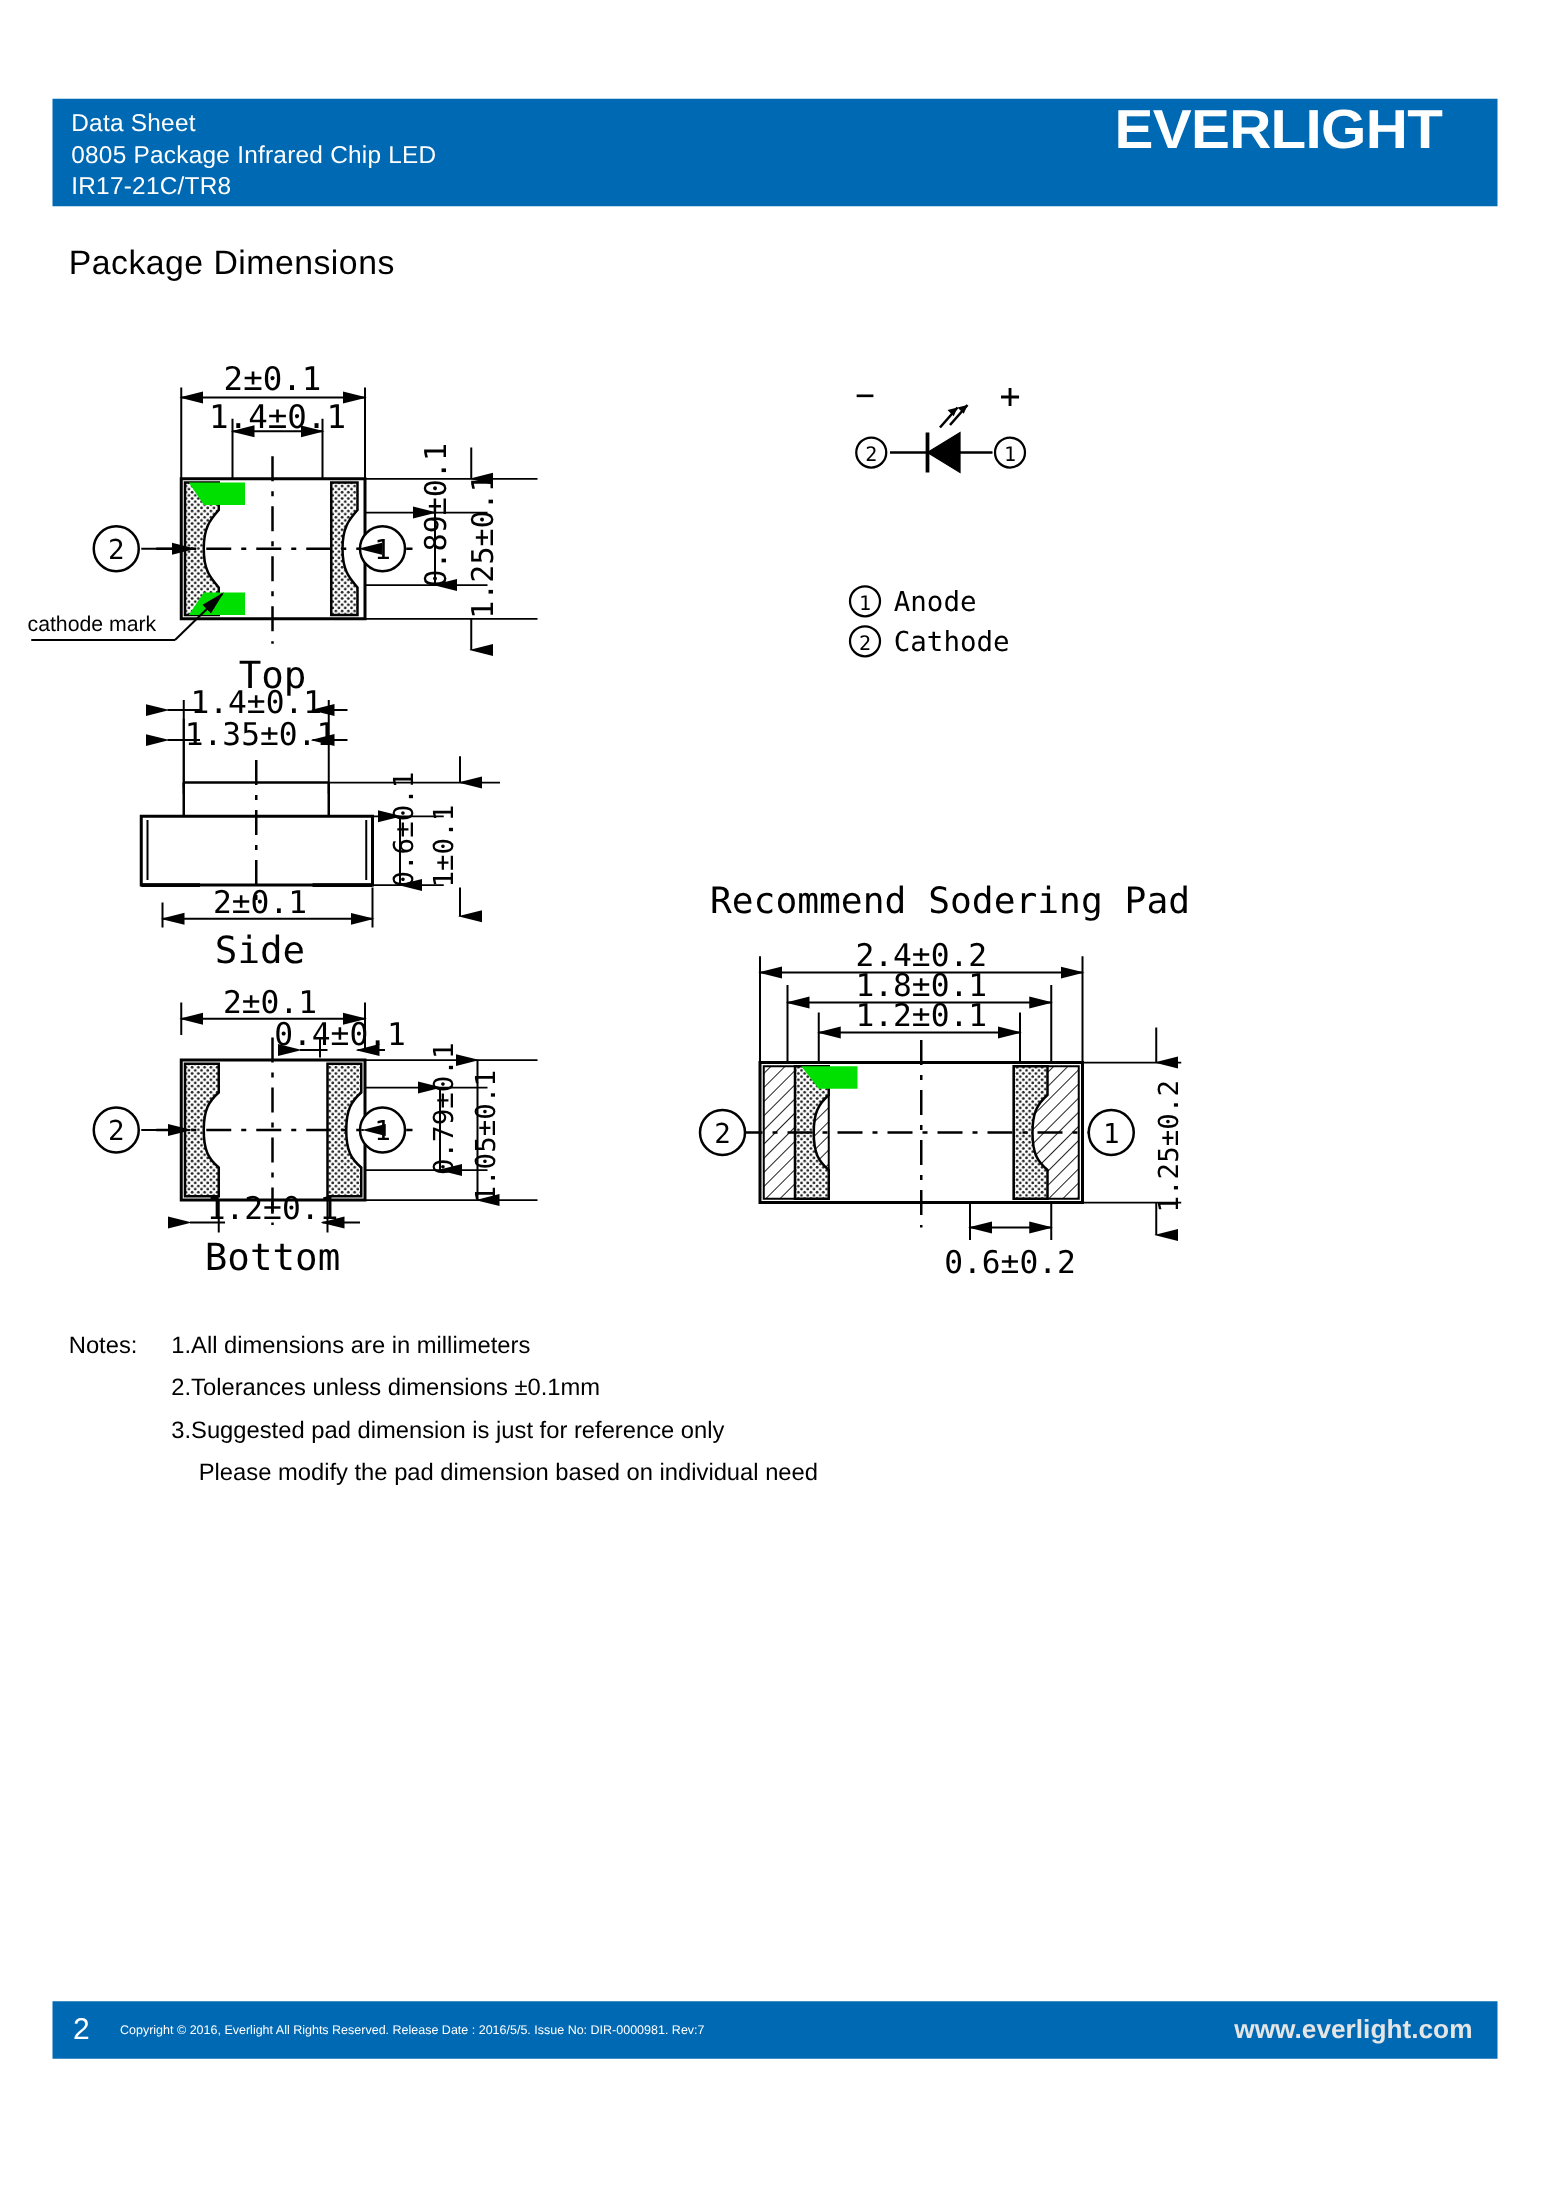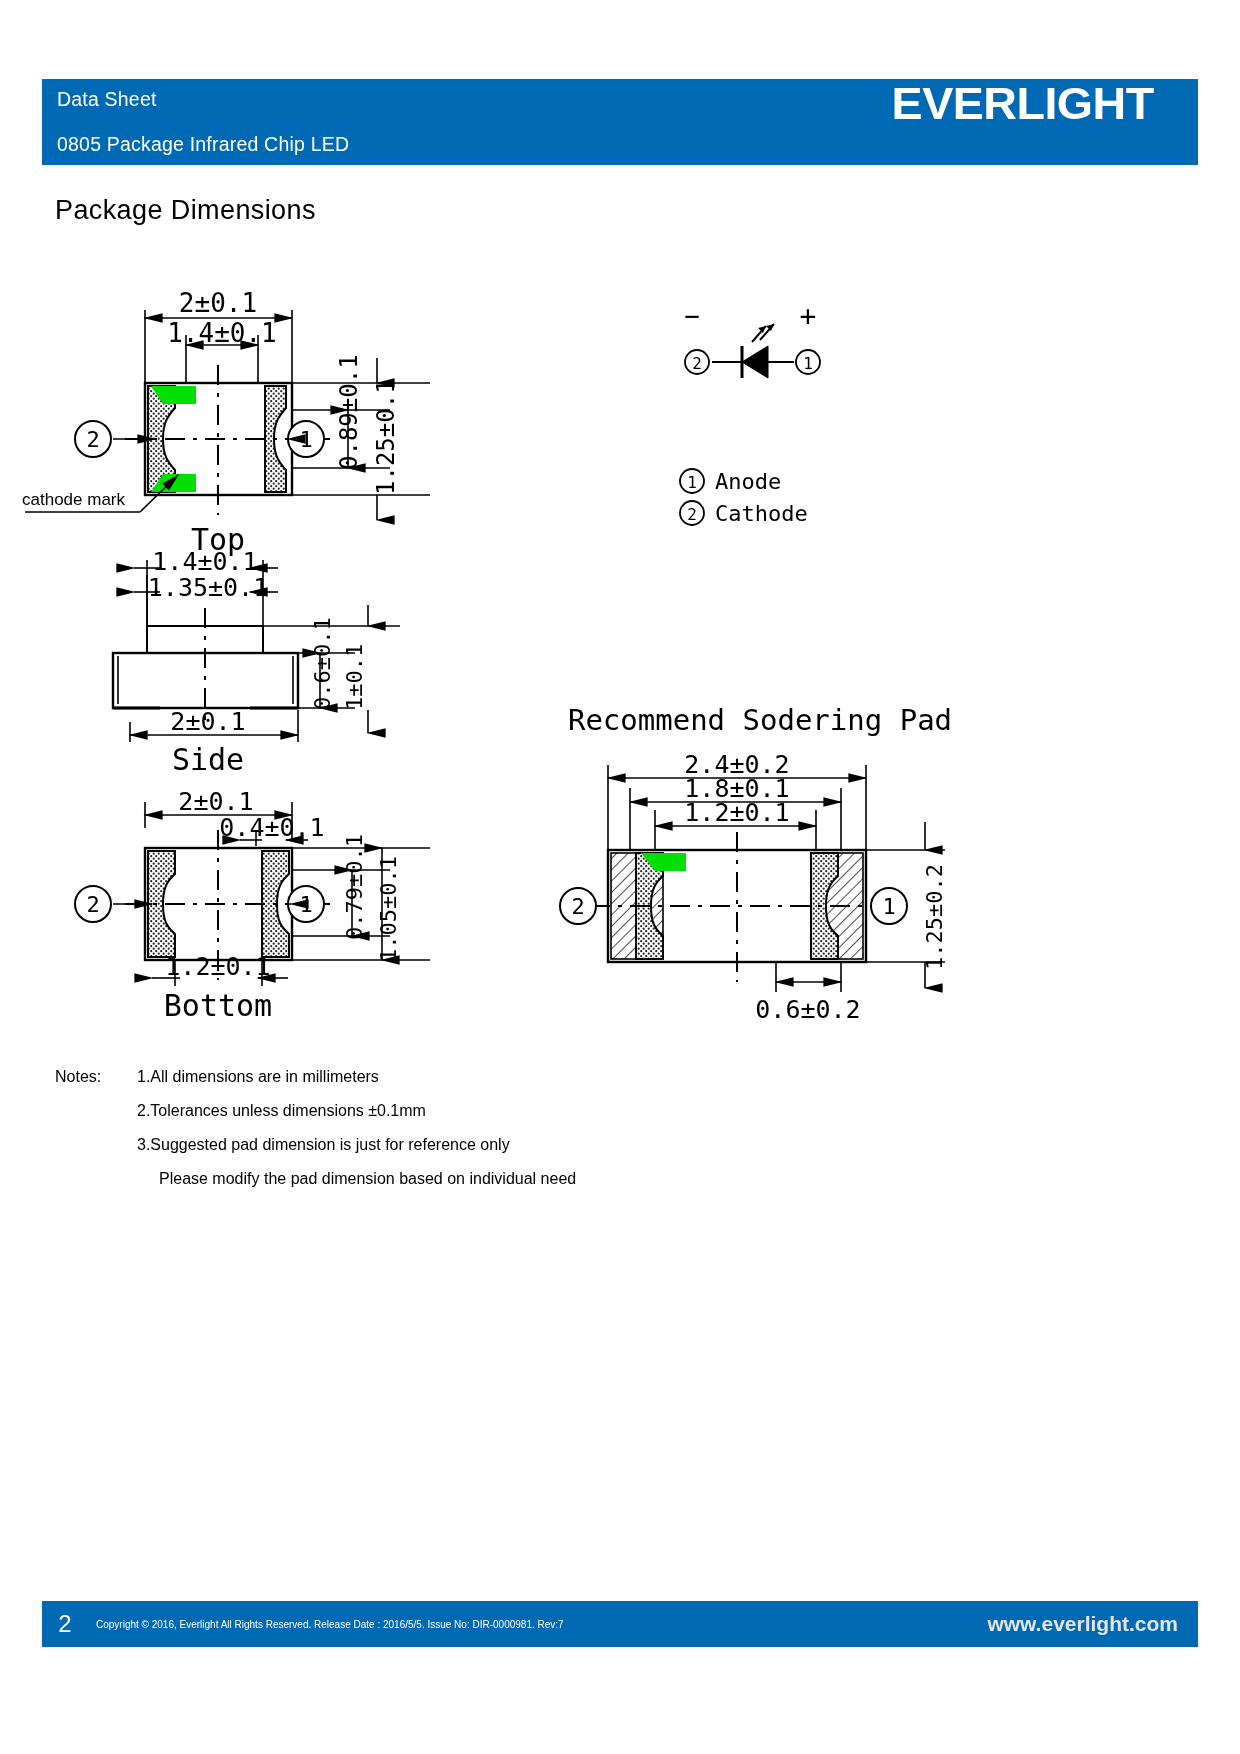--- a/index.html
+++ b/index.html
@@ -31,21 +31,20 @@
     background: #0069b4;
     display: flex;
     align-items: stretch;
     justify-content: space-between;
   }
   .header-titles {
     padding: 8px 0 0 15px;
     display: flex;
     flex-direction: column;
     justify-content: flex-start;
-    gap: 20px;
   }
   .header-titles div {
     color: #ffffff;
     font-size: 19.5px;
     line-height: 25px;
     letter-spacing: 0.2px;
     white-space: nowrap;
   }
   .brand-wrap {
     display: flex;
@@ -81,21 +80,21 @@
     width: 1240px;
     height: 760px;
   }
   .drawing svg { display: block; }
 
   
   .notes {
     position: absolute;
     left: 55px;
     top: 1060px;
-    font-size: 16px;
+    font-size: 19px;
     line-height: 34px;
     color: #000000;
   }
   .notes-row { display: flex; }
   .notes-label { width: 82px; flex: none; }
   .notes-list { margin: 0; padding: 0; list-style: none; }
   .notes-list li { white-space: nowrap; }
   .note-cont { padding-left: 22px; }
 
   

